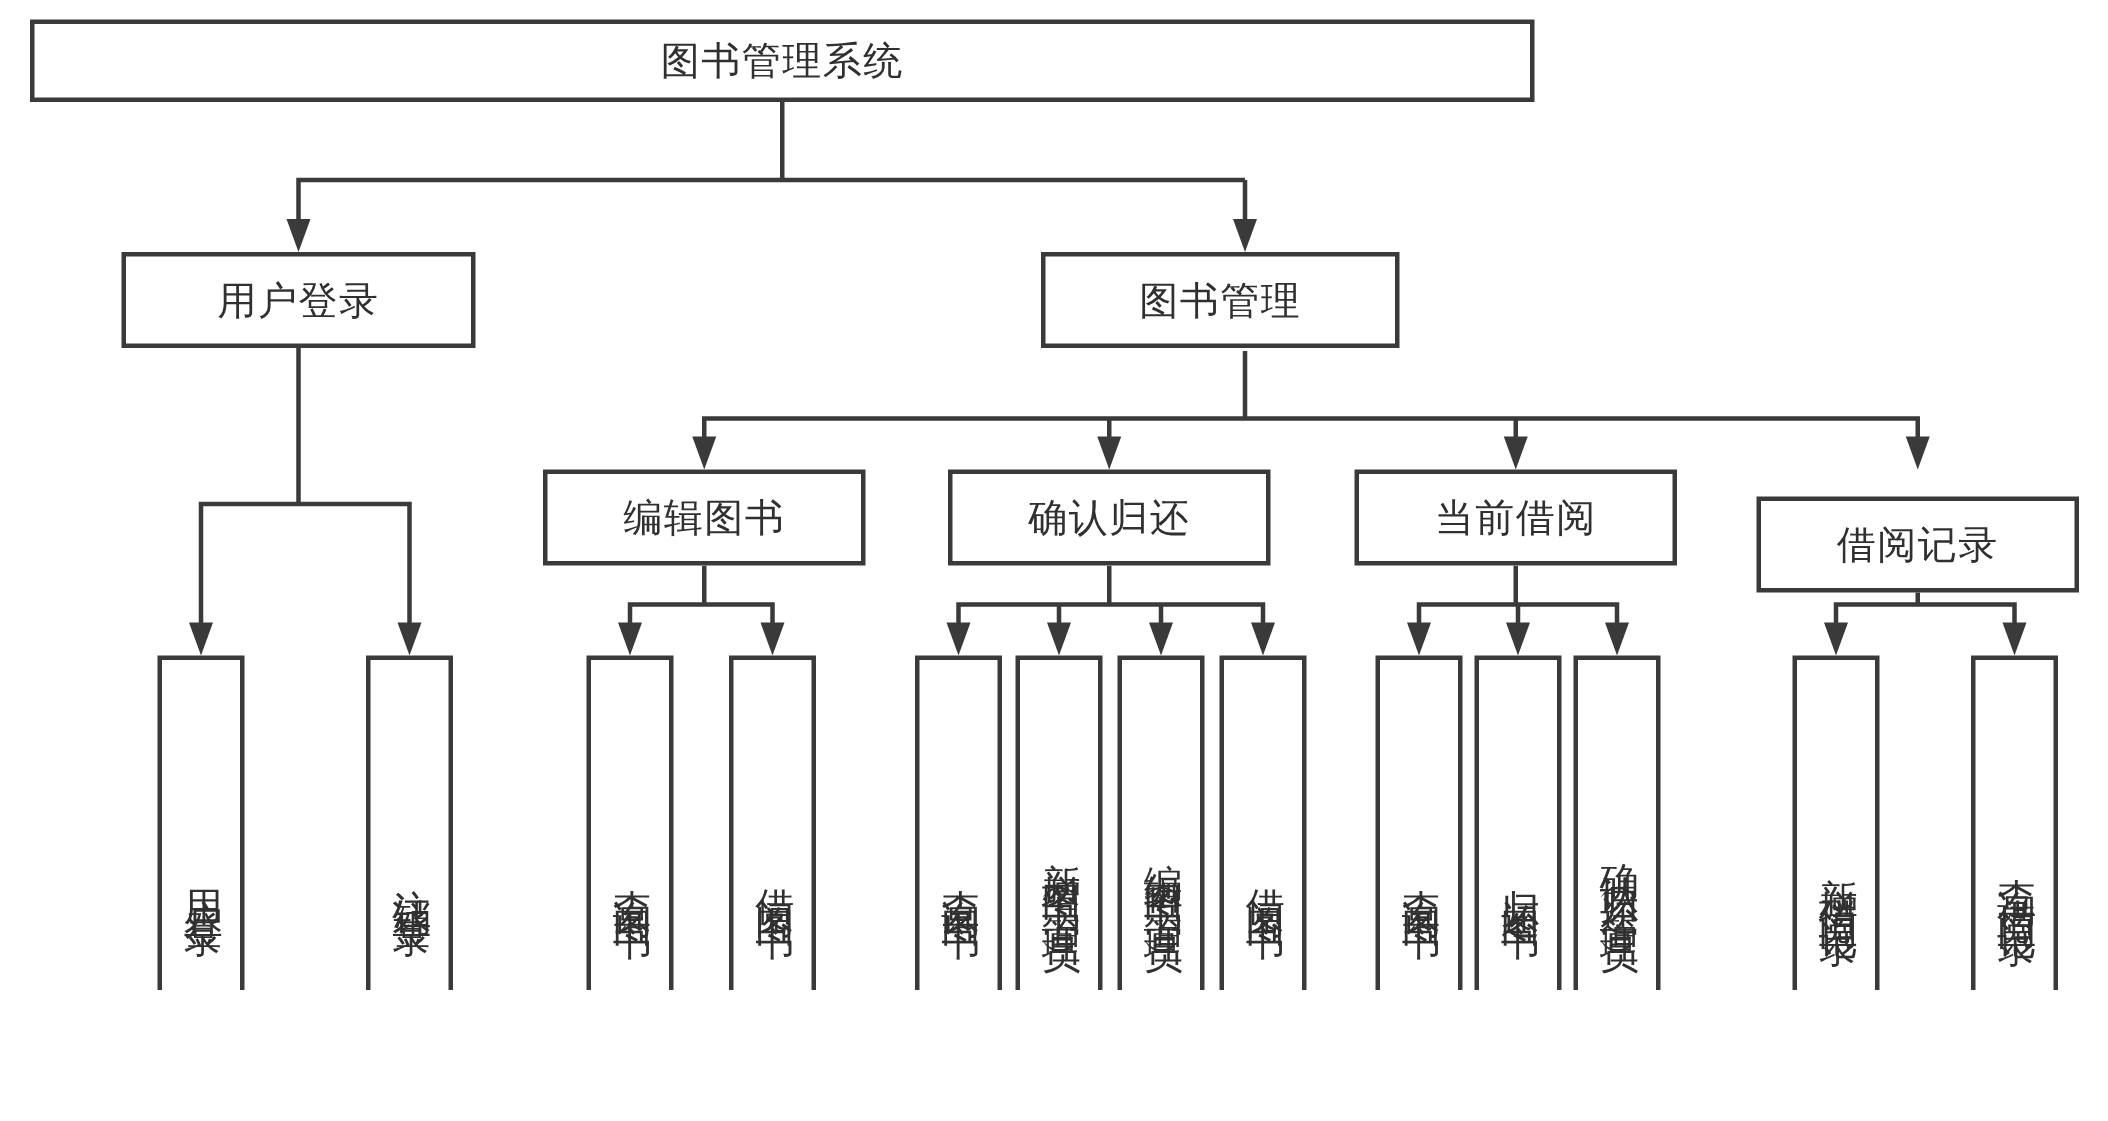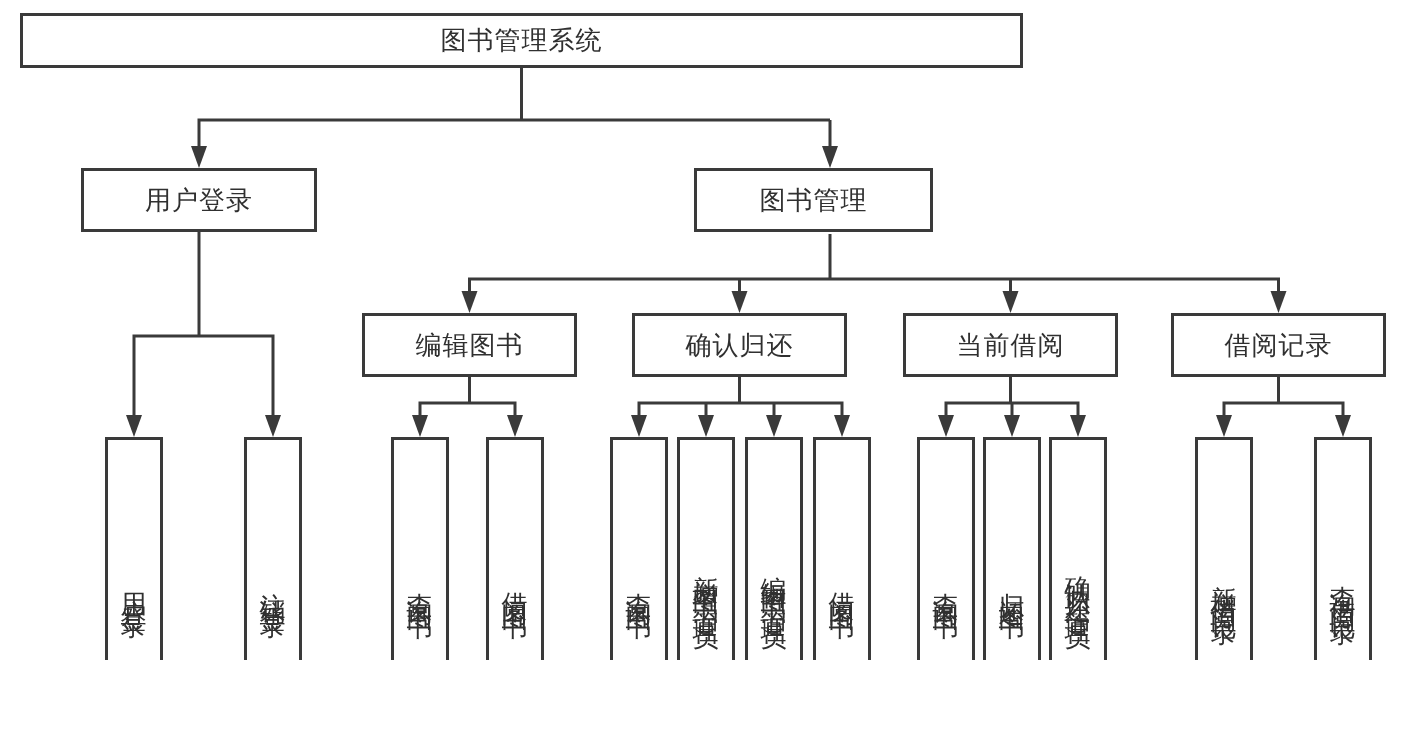--- a/index.html
+++ b/index.html
@@ -7,21 +7,21 @@
     --text:#303030;
     --wm:#bdbdbd;
     --bg:#ffffff;
   }
   html,body{margin:0;padding:0;background:var(--bg);}
   .stage{
     position:relative;
     width:1405px;height:660px;
     background:var(--bg);
     overflow:hidden;
-    font-family:Liberation Sans, sans-serif;
+    font-family:Liberation Mono, monospace;
   }
   .connectors{
     position:absolute;left:0;top:0;width:1405px;height:747px;
     z-index:0;
   }
   .connectors path{
     fill:none;stroke:var(--line);stroke-width:3;
   }
   .connectors polygon{
     fill:var(--line);stroke:none;
@@ -116,21 +116,21 @@
 
   <div class="node h" style="left:362px;top:313px;width:215px;height:64px">
     <span>编辑图书</span>
   </div>
   <div class="node h" style="left:632px;top:313px;width:215px;height:64px">
     <span>确认归还</span>
   </div>
   <div class="node h" style="left:903px;top:313px;width:215px;height:64px">
     <span>当前借阅</span>
   </div>
-  <div class="node h" style="left:1171px;top:313px;width:215px;height:64px">
+  <div class="node h" style="left:1171px;top:331px;width:215px;height:64px">
     <span>借阅记录</span>
   </div>
 
   <div class="node v" style="left:105px">
     <span>用户登录</span>
   </div>
   <div class="node v" style="left:244px">
     <span>注销登录</span>
   </div>
 

